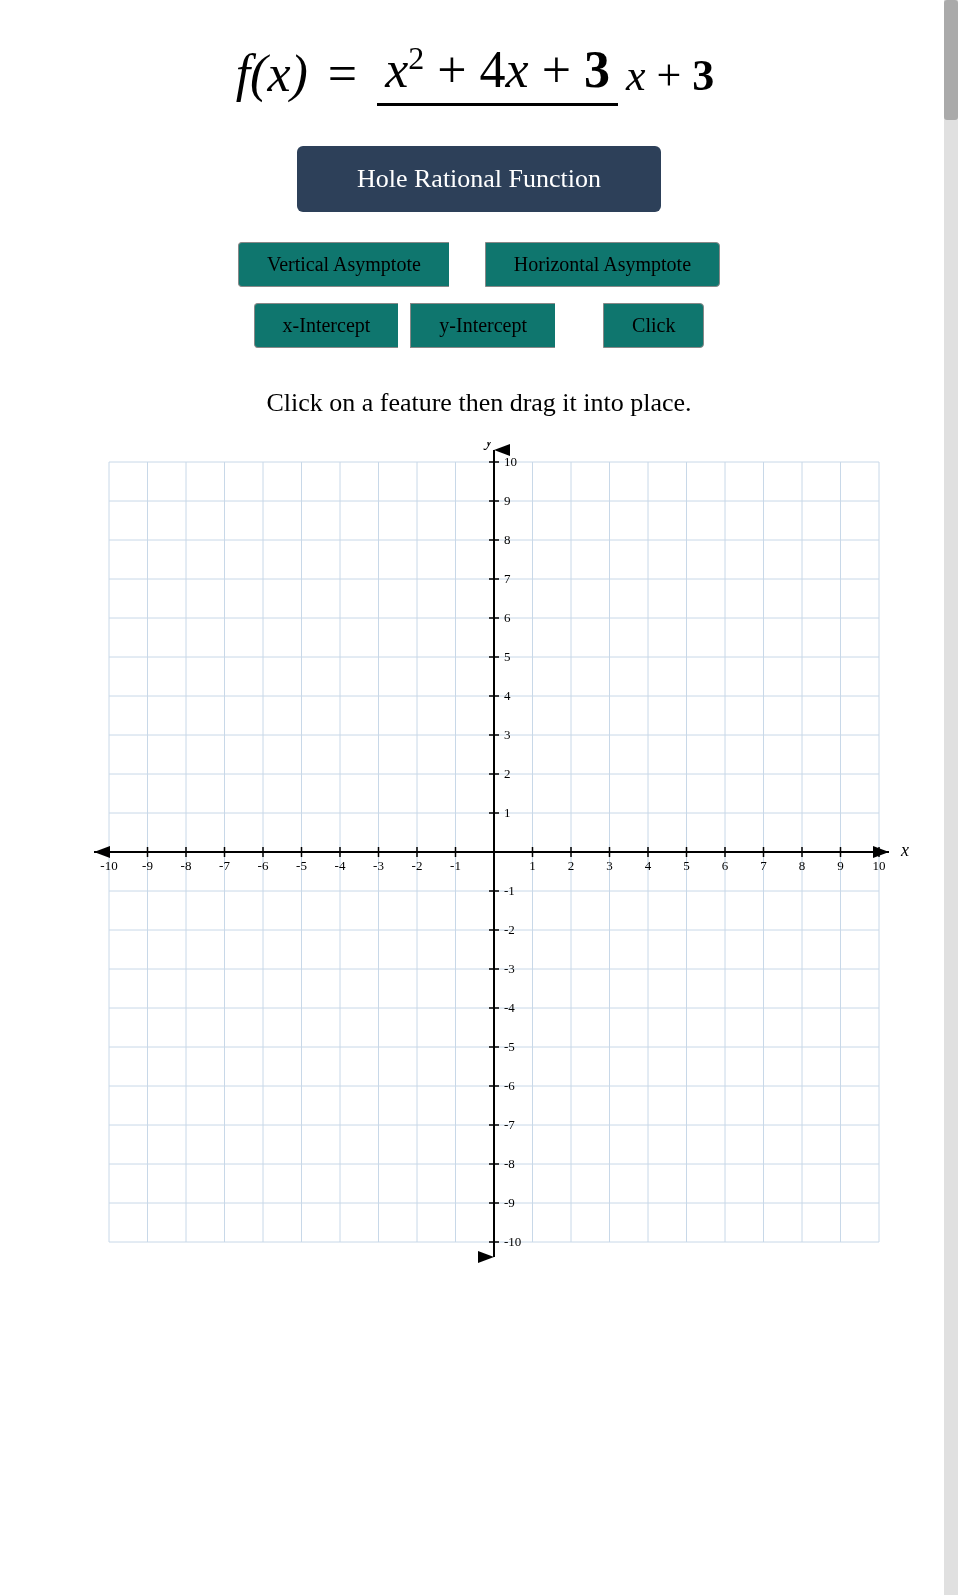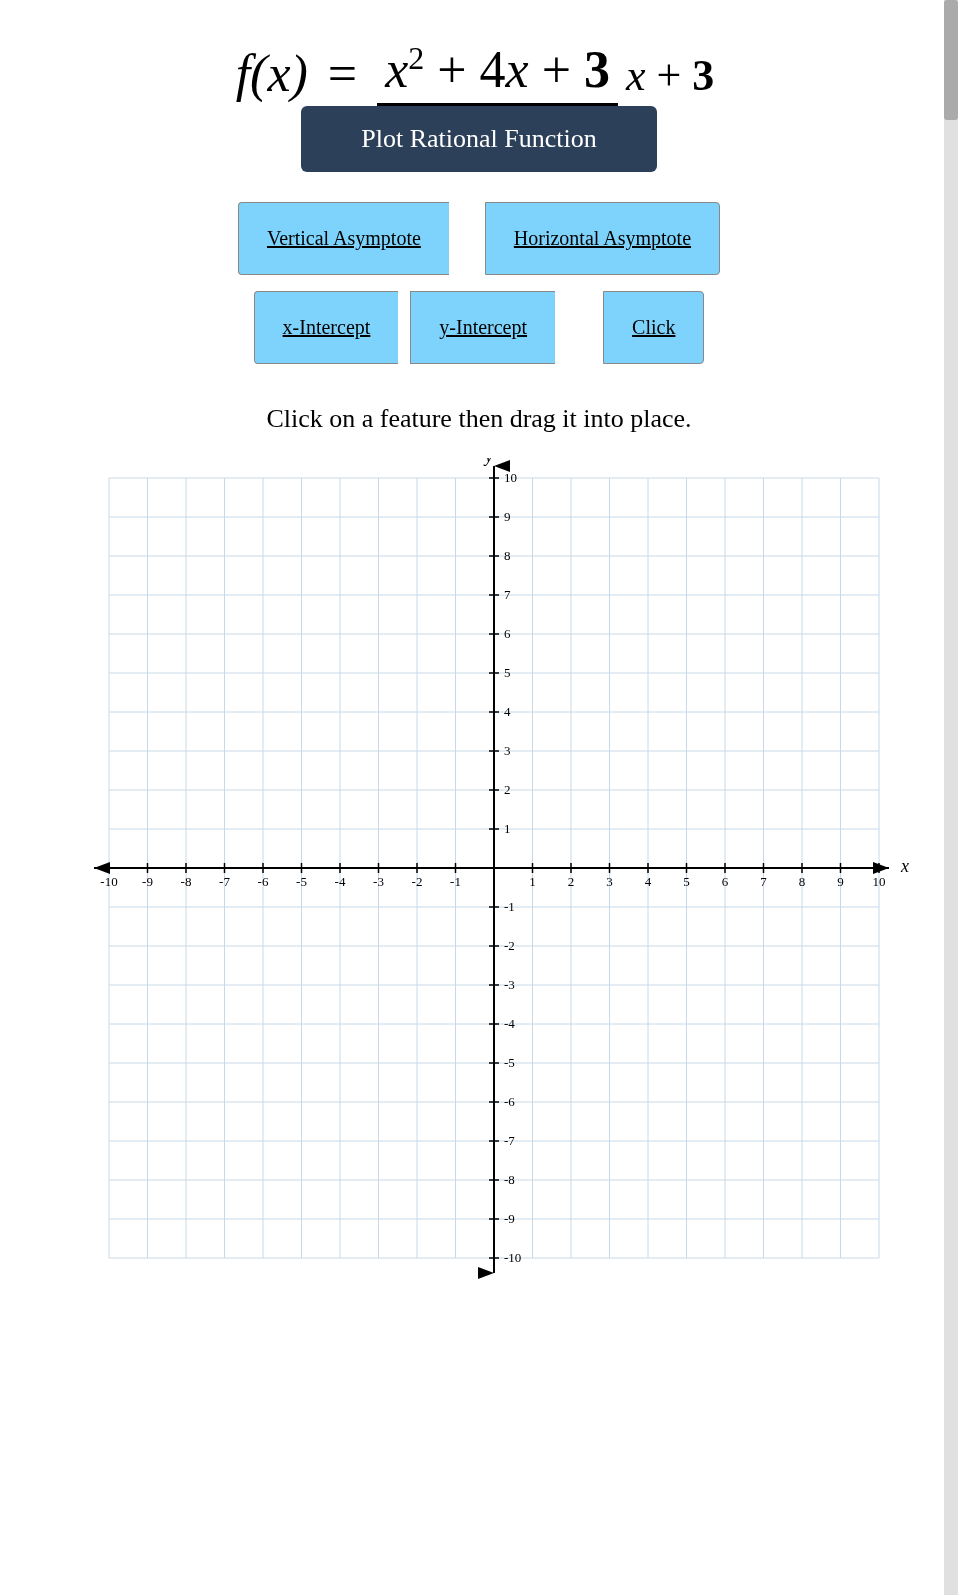--- a/index.html
+++ b/index.html
@@ -12,20 +12,21 @@
       flex-direction: column;
       align-items: center;
       padding: 40px 20px 40px 20px;
     }
 
     
     .formula-container {
       display: flex;
       align-items: center;
       justify-content: center;
+      margin-bottom: 40px;
       font-size: 52px;
       gap: 20px;
     }
     .formula-lhs {
       font-style: italic;
       white-space: nowrap;
     }
     .formula-equals {
       font-style: normal;
     }
@@ -64,26 +65,25 @@
     }
 
     
     .features-row {
       display: flex;
       gap: 0;
       margin-bottom: 16px;
     }
     .feature-btn {
       border: 1.5px solid #888;
-      background: #7dd3fc;
+      background: #0f766e;
       font-family: Georgia, serif;
       font-size: 20px;
-      padding: 24px 28px;
+      padding: 10px 28px;
       cursor: pointer;
-      text-decoration: underline;
     }
     .feature-btn:first-child {
       border-right: none;
       border-radius: 4px 0 0 4px;
     }
     .feature-btn:last-child {
       border-radius: 0 4px 4px 0;
       margin-left: 36px;
     }
     .features-row2 {
@@ -152,21 +152,21 @@
   <div class="fraction">
     <div class="fraction-numerator">
       <i>x</i><sup>2</sup> + 4<i>x</i> + <b>3</b>
     </div>
     <div class="fraction-denominator">
       <i>x</i> + <b>3</b>
     </div>
   </div>
 </div>
 
-<button class="plot-button">Plot Rational Function</button>
+<button class="plot-button">Hole Rational Function</button>
 
 <div class="features-row">
   <button class="feature-btn">Vertical Asymptote</button>
   <button class="feature-btn">Horizontal Asymptote</button>
 </div>
 
 <div class="features-row2">
   <button class="feature-btn">x-Intercept</button>
   <button class="feature-btn">y-Intercept</button>
   <button class="feature-btn">Click</button>

